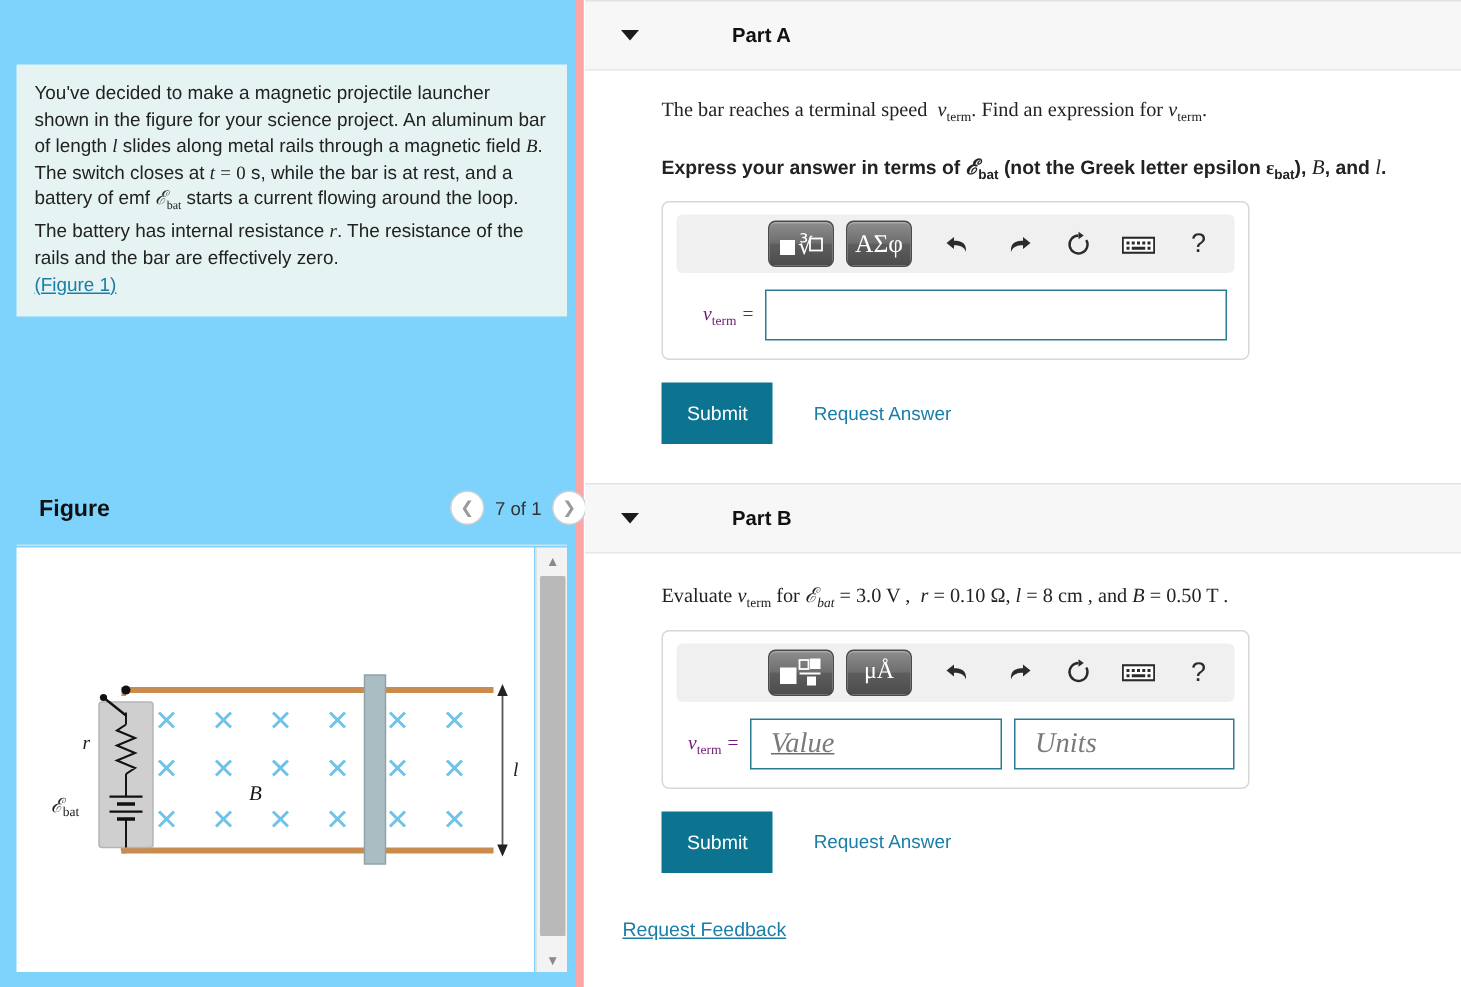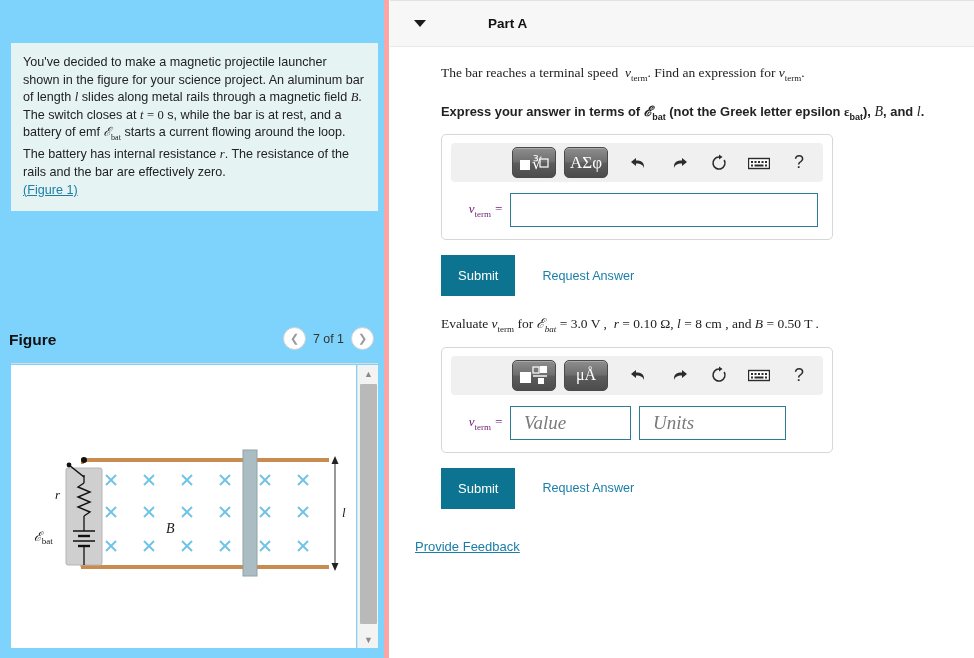--- a/index.html
+++ b/index.html
@@ -27,21 +27,21 @@
     padding: 11px 12px 12px 12px;
     box-sizing: border-box;
     font-size: 12.6px;
     line-height: 17.6px;
     color: #222;
   }
   .problem-box p { margin: 0; }
   .fig-link { color: #1a7ea8; text-decoration: underline; cursor: pointer; }
 
   .figure-header {
-    position: absolute; left: 9px; top: 327px;
+    position: absolute; left: 26px; top: 327px;
     width: 367px; height: 34px;
   }
   .figure-title {
     position: absolute; left: 0; top: 4px;
     font-size: 15.5px; font-weight: bold; color: #111;
   }
   .fig-nav {
     position: absolute; right: 2px; top: 0;
     display: flex; align-items: center; gap: 7px;
   }
@@ -185,21 +185,21 @@
     background: #fff;
     box-sizing: border-box;
     font-family: "Liberation Serif", serif;
     font-style: italic;
     font-size: 19px;
     color: #6d6d6d;
     padding-left: 13px;
     outline: none;
   }
   .ans-input.single { width: 308px; }
-  .ans-input.value { width: 121px; }
+  .ans-input.value { width: 168px; text-decoration: underline; }
   .ans-input.units { width: 147px; margin-left: 8px; }
   .ans-input::placeholder { color: #7a7a7a; opacity: 1; font-style: italic; }
 
   .submit-row {
     display: flex; align-items: center;
     margin-top: 15px;
   }
   .submit-btn {
     background: #0c7490;
     color: #ffffff;
@@ -448,20 +448,24 @@
         </div>
       </div>
 
       <div class="submit-row">
         <button class="submit-btn">Submit</button>
         <span class="req-link">Request Answer</span>
       </div>
     </div>
 
     
+    <div class="part-header" style="margin-top:26px;">
+      <div class="caret"></div>
+      <div class="part-label">Part B</div>
+    </div>
     <div class="part-body">
       <div class="q-line">
         Evaluate <span class="ital">v</span><sub style="font-size:9px">term</sub> for <span class="ital">ℰ</span><sub style="font-size:9px"><i>bat</i></sub> = 3.0 V ,&nbsp; <span class="ital">r</span> = 0.10 Ω, <span class="ital">l</span> = 8 cm , and <span class="ital">B</span> = 0.50 T .
       </div>
 
       <div class="ans-box">
         <div class="toolbar">
           <div class="tb-btn">
             <svg width="30" height="20" viewBox="0 0 30 20">
               <rect x="1" y="7" width="11" height="11" fill="#ffffff"></rect>
@@ -515,16 +519,16 @@
           <input class="ans-input units" type="text" placeholder="Units" style="">
         </div>
       </div>
 
       <div class="submit-row">
         <button class="submit-btn">Submit</button>
         <span class="req-link">Request Answer</span>
       </div>
     </div>
 
-    <span class="feedback-link">Provide Feedback</span>
+    <span class="feedback-link">Request Feedback</span>
   </div>
 
 </div>
 
 </body></html>

